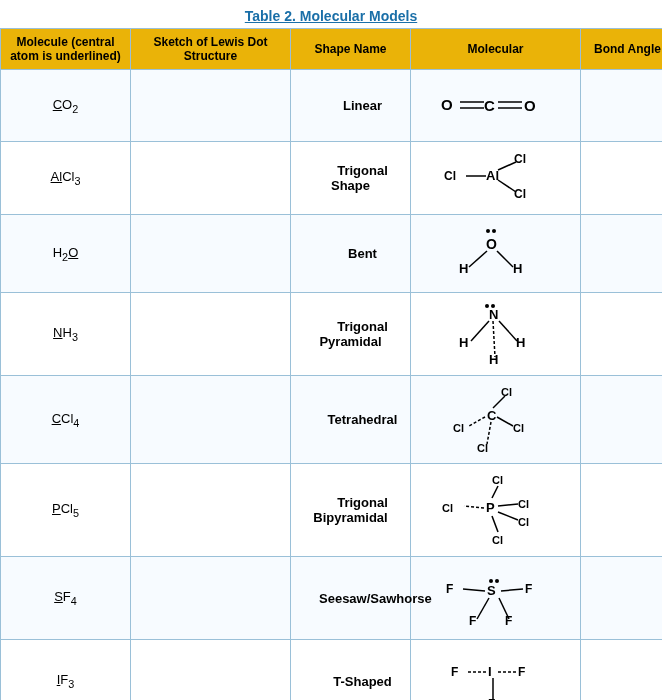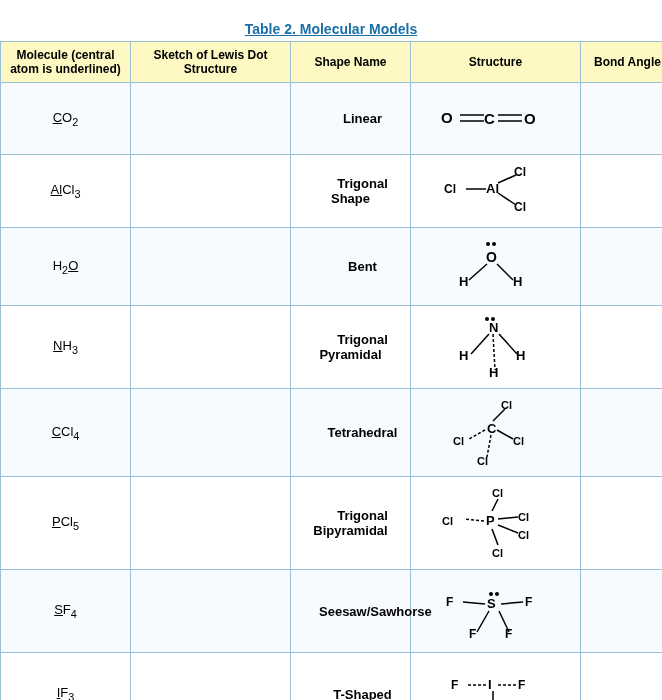--- a/index.html
+++ b/index.html
@@ -8,36 +8,36 @@
       font-family: Arial, sans-serif;
       font-size: 13px;
       color: #000;
       width: 662px;
     }
     .page-title {
       text-align: center;
       color: #1a6fa8;
       font-size: 14px;
       font-weight: bold;
-      padding: 21px 0 4px 0;
+      padding: 8px 0 4px 0;
       text-decoration: underline;
     }
     table {
       width: 100%;
       border-collapse: collapse;
       table-layout: fixed;
     }
     th, td {
       border: 1px solid #9ac0d8;
       text-align: center;
       vertical-align: middle;
       padding: 6px 4px;
     }
     thead th {
-      background-color: #fef9c3;
+      background-color: #eab308;
       font-weight: bold;
       font-size: 12px;
       color: #000;
     }
     tbody tr {
       height: 72px;
     }
     tbody td {
       background: #fff;
     }
@@ -75,21 +75,21 @@
 <body>
 
 <div class="page-title">Table 2. Molecular Models</div>
 
 <table>
   <thead>
     <tr>
       <th class="col-molecule">Molecule (central atom is underlined)</th>
       <th class="col-sketch">Sketch of Lewis Dot Structure</th>
       <th class="col-shape">Shape Name</th>
-      <th class="col-structure">Structure</th>
+      <th class="col-structure">Molecular</th>
       <th class="col-bond">Bond Angle</th>
     </tr>
   </thead>
   <tbody>
 
     <tr>
       <td>
         <span class="mol-name"><span class="mol-underline">C</span>O<sub>2</sub></span>
       </td>
       <td></td>

